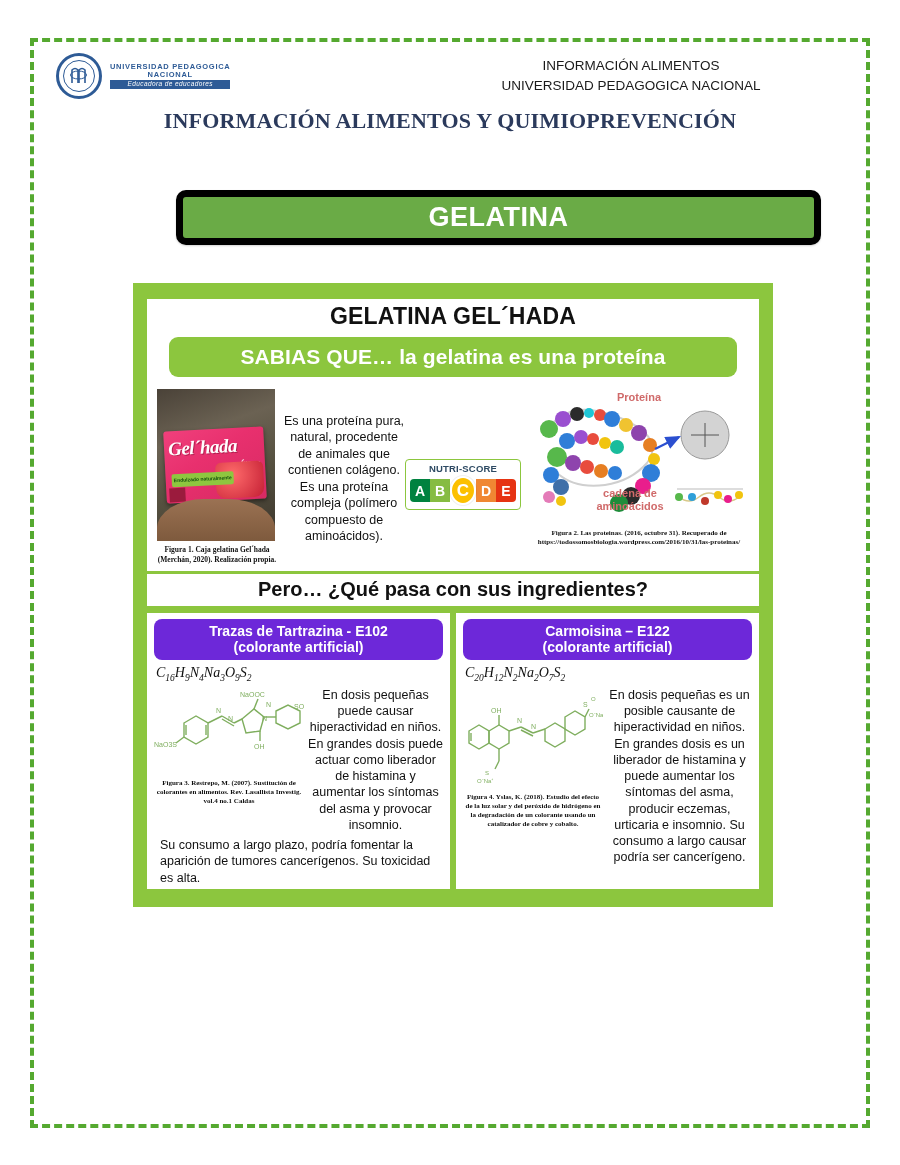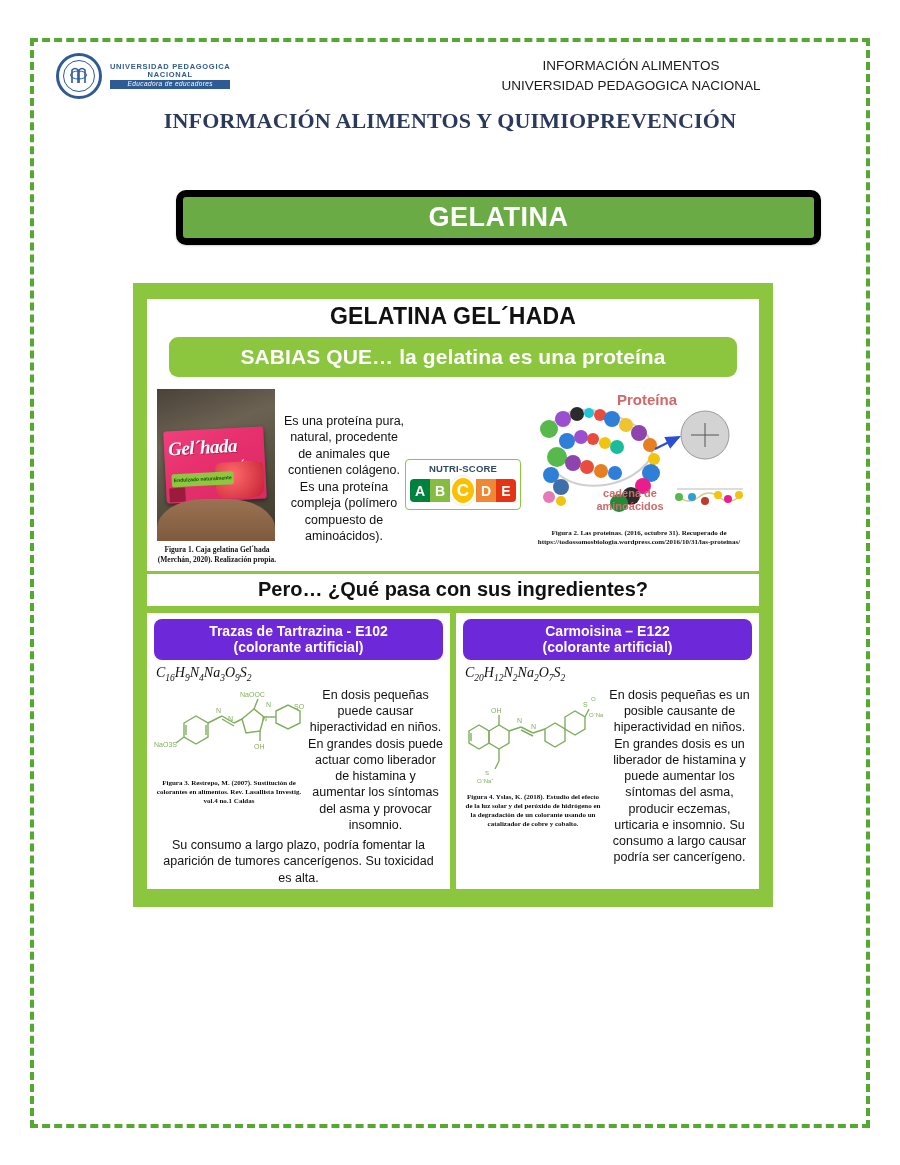--- a/index.html
+++ b/index.html
@@ -188,21 +188,21 @@
   .nl.sel {
     width:26px; height:29px; border-radius:50%;
     font-size:17px; border:2px solid #ffffff; z-index:2;
     box-shadow:0 0 0 1px rgba(0,0,0,.06);
   }
 
   .protein-col { width:224px; flex:0 0 224px; }
   .protein-fig { position:relative; width:224px; height:140px; background:#ffffff; }
   .lbl-proteina {
     position:absolute; left:90px; top:2px;
-    font-size:15px; font-weight:bold; color:#d06a6a;
+    font-size:11px; font-weight:bold; color:#d06a6a;
   }
   .lbl-cadena {
     position:absolute; left:48px; top:98px; width:110px; text-align:center;
     font-size:11px; font-weight:bold; color:#d06a6a; line-height:1.15;
   }
   .fig2-cap {
     font-family:"Liberation Serif", serif;
     font-size:7px; color:#111111; text-align:center; line-height:1.3;
     font-weight:bold; padding:0 4px;
   }
@@ -238,21 +238,21 @@
   .fig-cap {
     font-family:"Liberation Serif", serif;
     font-size:7px; color:#111111; text-align:center; line-height:1.28;
     font-weight:bold; padding:0 2px;
   }
   .side-text {
     flex:1 1 auto; font-size:12.5px; color:#111111; text-align:center;
     line-height:1.3; padding-top:4px;
   }
   .bottom-text {
-    font-size:12.5px; color:#111111; text-align:center; line-height:1.3;
+    font-size:12.5px; color:#111111; text-align:left; line-height:1.3;
     padding:0 6px;
   }
   .bottom-text.left-pad { margin-top:4px; }
 </style>
 </head>
 <body>
 
 <div class="page-border"></div>
 
 <div class="doc-header">

